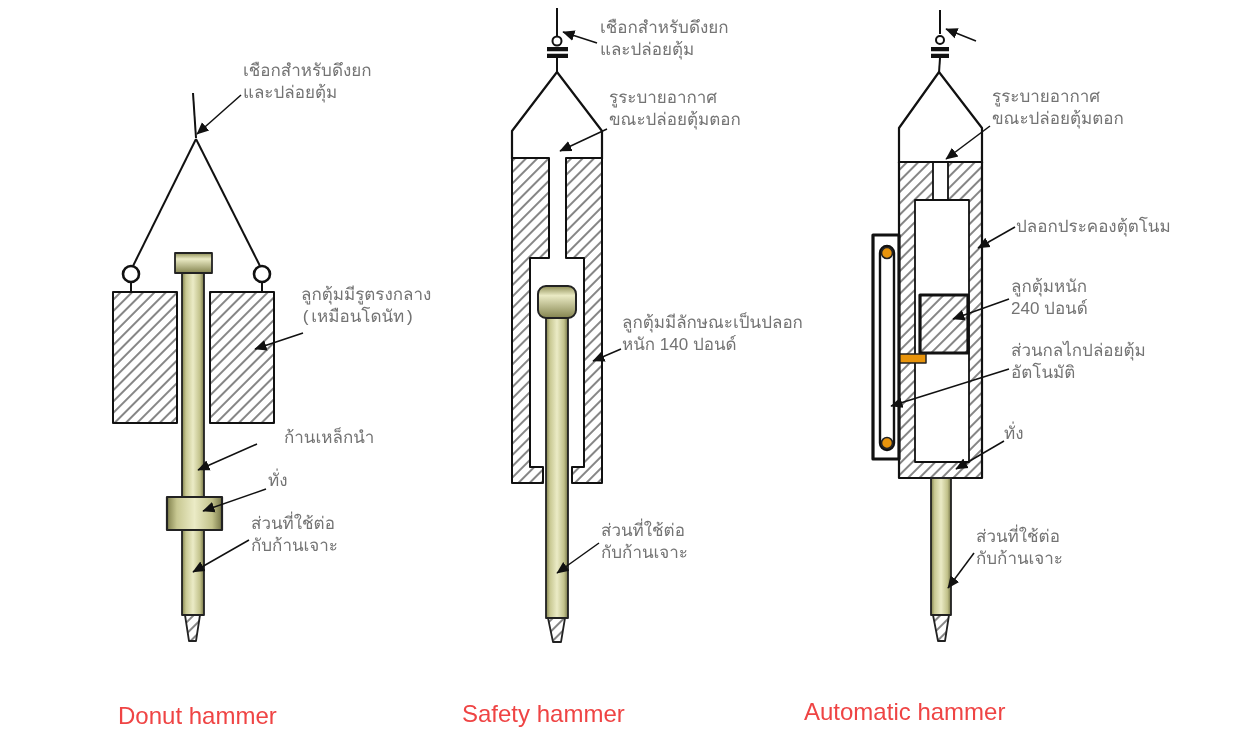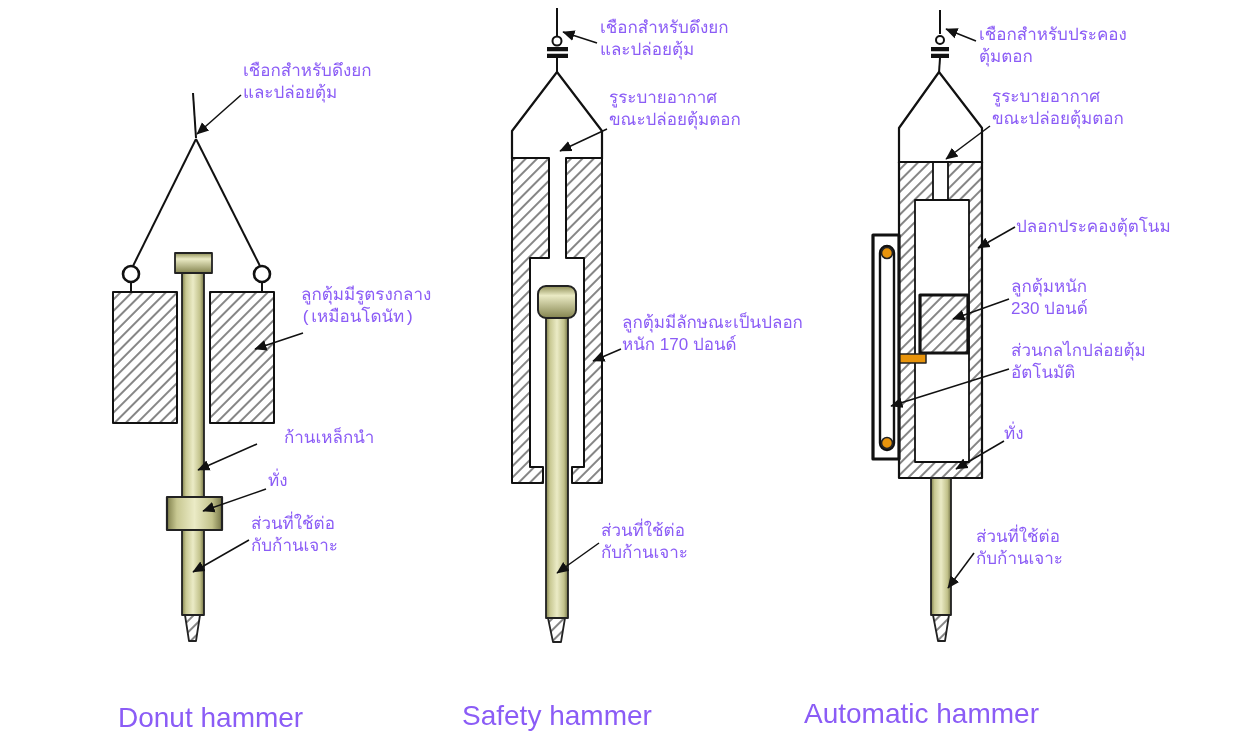--- a/index.html
+++ b/index.html
@@ -8,27 +8,27 @@
     width:1234px;height:742px;
     background:#ffffff;
     font-family:"Liberation Sans", sans-serif;
     overflow:hidden;
   }
   .canvas > svg{position:absolute;left:0;top:0;}
   .label{
     position:absolute;
     font-size:17px;
     line-height:1.28;
-    color:#8b5cf6;
+    color:#737373;
     white-space:pre-line;
   }
   .caption{
     position:absolute;
-    font-size:28px;
-    color:#8b5cf6;
+    font-size:24px;
+    color:#ef4444;
   }
 </style>
 </head>
 <body>
 
 <div class="canvas">
 
 <svg width="1234" height="742" viewBox="0 0 1234 742">
   <defs>
     <pattern id="hatch" width="8" height="8" patternUnits="userSpaceOnUse" patternTransform="rotate(-45)">
@@ -129,31 +129,29 @@
   <div class="label" style="left:260px;top:427px;margin-left:24px;">ก้านเหล็กนำ</div>
   <div class="label" style="left:268px;top:470px;">ทั่ง</div>
   <div class="label" style="left:251px;top:513px;">ส่วนที่ใช้ต่อ
 กับก้านเจาะ</div>
 
   <div class="label" style="left:600px;top:17px;">เชือกสำหรับดึงยก
 และปล่อยตุ้ม</div>
   <div class="label" style="left:609px;top:87px;">รูระบายอากาศ
 ขณะปล่อยตุ้มตอก</div>
   <div class="label" style="left:622px;top:312px;">ลูกตุ้มมีลักษณะเป็นปลอก
-หนัก 170 ปอนด์</div>
+หนัก 140 ปอนด์</div>
   <div class="label" style="left:601px;top:520px;">ส่วนที่ใช้ต่อ
 กับก้านเจาะ</div>
 
-  <div class="label" style="left:979px;top:24px;">เชือกสำหรับประคอง
-ตุ้มตอก</div>
   <div class="label" style="left:992px;top:86px;">รูระบายอากาศ
 ขณะปล่อยตุ้มตอก</div>
   <div class="label" style="left:1016px;top:216px;">ปลอกประคองตุ้ตโนม</div>
   <div class="label" style="left:1011px;top:276px;">ลูกตุ้มหนัก
-230 ปอนด์</div>
+240 ปอนด์</div>
   <div class="label" style="left:1011px;top:340px;">ส่วนกลไกปล่อยตุ้ม
 อัตโนมัติ</div>
   <div class="label" style="left:1004px;top:423px;">ทั่ง</div>
   <div class="label" style="left:976px;top:526px;">ส่วนที่ใช้ต่อ
 กับก้านเจาะ</div>
 
   <div class="caption" style="left:118px;top:702px;">Donut hammer</div>
   <div class="caption" style="left:462px;top:700px;">Safety hammer</div>
   <div class="caption" style="left:804px;top:698px;">Automatic hammer</div>
 

